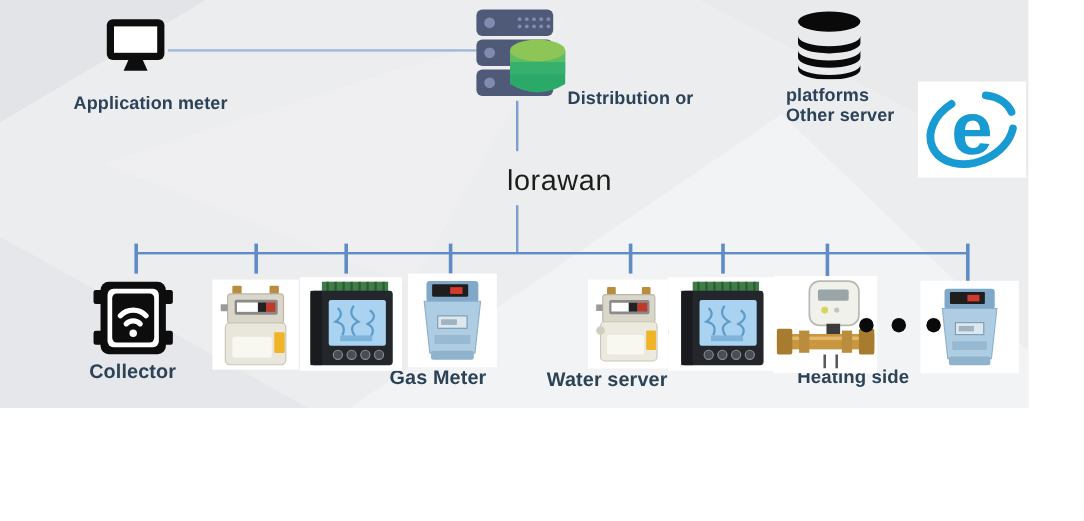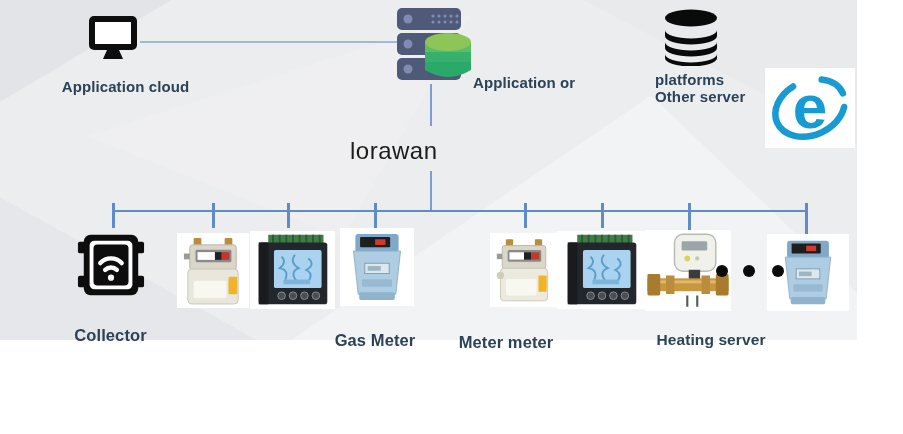--- a/index.html
+++ b/index.html
@@ -18,22 +18,22 @@
   .abs{position:absolute;}
   .hline{position:absolute;height:2px;background:#9fb9d8;}
   .vline{position:absolute;width:2px;background:#7d9fd0;}
   .bus{position:absolute;height:2px;background:#5f8cc6;}
   .tick{position:absolute;width:3px;background:#5f8cc6;}
   .serial{position:absolute;height:2px;background:#6a91c8;z-index:1;}
 
   .lbl{position:absolute;color:#2c4257;font-weight:700;line-height:1.15;letter-spacing:.1px;}
   .lbl.center{text-align:center;}
   .top-lbl{font-size:15px;}
-  .dev-lbl{font-size:16.5px;text-align:center;margin-top:25px;}
-  #lorawan-label{font-size:24px;font-weight:400;color:#1c1c1a;text-align:left;letter-spacing:.5px;}
+  .dev-lbl{font-size:16.5px;text-align:center;}
+  #lorawan-label{font-size:24px;font-weight:400;color:#1c1c1a;text-align:right;letter-spacing:.5px;}
 
   .photo{position:absolute;background:#ffffff;display:flex;align-items:center;justify-content:center;z-index:2;}
   .dot{position:absolute;width:12px;height:12px;border-radius:50%;background:#0a0a0a;z-index:3;}
   svg{display:block;}
 </style>
 </head>
 <body>
 
 <div id="canvas">
   <div id="panel">
@@ -58,21 +58,21 @@
   <div class="tick" style="left:805px;top:203px;height:32px;"></div>
   <div class="serial" style="left:508px;top:276px;width:158px;"></div>
 
   <div class="abs" style="left:86px;top:12px;">
     <svg width="54" height="54" viewBox="0 0 54 54">
       <rect x="3" y="4" width="48" height="34" rx="5" fill="#0d0d0d"></rect>
       <rect x="9" y="10" width="36" height="22" fill="#ffffff"></rect>
       <path d="M21 38 L33 38 L37 47 L17 47 Z" fill="#0d0d0d"></path>
     </svg>
   </div>
-  <div class="lbl top-lbl center" style="left:43px;top:78px;width:165px;">Application cloud</div>
+  <div class="lbl top-lbl center" style="left:43px;top:78px;width:165px;">Application meter</div>
 
   <div class="abs" style="left:395px;top:6px;">
     <svg width="78" height="78" viewBox="0 0 78 78">
       <g fill="#4e5a77">
         <rect x="2" y="2" width="64" height="22" rx="5"></rect>
         <rect x="2" y="27" width="64" height="22" rx="5"></rect>
         <rect x="2" y="52" width="64" height="22" rx="5"></rect>
       </g>
       <g fill="#7f8cb0">
         <circle cx="13" cy="13" r="4.5"></circle>
@@ -89,21 +89,21 @@
           <circle cx="56" cy="16" r="1.6"></circle>
           <circle cx="62" cy="16" r="1.6"></circle>
       </g>
       <path d="M30 36 v28 q23 14 46 0 v-28 z" fill="#2aa968"></path>
       <rect x="30" y="36" width="46" height="10" fill="#5cbd63"></rect>
       <rect x="30" y="46" width="46" height="10" fill="#37b06e"></rect>
       <ellipse cx="53" cy="36" rx="23" ry="9" fill="#8dc557"></ellipse>
     </svg>
   </div>
   <div class="lbl top-lbl" style="left:473px;top:74px;width:135px;">
-    <div>Application or</div>
+    <div>Distribution or</div>
   </div>
 
   <div class="abs" style="left:662px;top:8px;">
     <svg width="58" height="58" viewBox="0 0 58 58">
       <g fill="#0a0a0a">
         <ellipse cx="29" cy="10" rx="26" ry="8.5"></ellipse>
         <path d="M3 22 a26 8.5 0 0 0 52 0 l0 6 a26 8.5 0 0 1 -52 0 z"></path>
         <path d="M3 34 a26 8.5 0 0 0 52 0 l0 6 a26 8.5 0 0 1 -52 0 z"></path>
         <path d="M3 46 a26 8.5 0 0 0 52 0 l0 4 a26 8.5 0 0 1 -52 0 z"></path>
       </g>
@@ -182,39 +182,39 @@
       <rect x="10" y="2" width="46" height="19" rx="3" fill="#7fa8c9"></rect>
       <rect x="15" y="5" width="32" height="11" rx="1" fill="#1e1e1e"></rect>
       <rect x="31" y="7.5" width="11" height="6" fill="#d23a2e"></rect>
       <path d="M8 20 h50 l-5 46 h-40 z" fill="#aecde2" stroke="#8cb0c9"></path>
       <rect x="20" y="33" width="26" height="11" fill="#dde8ee" stroke="#7d9ab0"></rect>
       <rect x="23" y="36" width="14" height="5" fill="#9fb4c0"></rect>
       <rect x="17" y="50" width="32" height="8" rx="1" fill="#97b9d2"></rect>
       <rect x="14" y="64" width="38" height="8" rx="2" fill="#8fb3cc"></rect>
     </svg>
   </div>
-  <div class="lbl dev-lbl" style="left:322px;top:306px;width:106px;">Gas Meter</div>
+  <div class="lbl dev-lbl" style="left:312px;top:306px;width:106px;">Gas Meter</div>
 
   <div class="photo" style="left:490px;top:233px;width:67px;height:74px;">
     <svg width="58" height="68" viewBox="0 0 64 72">
       <rect x="12" y="2" width="8" height="9" rx="1" fill="#b98c3e"></rect>
       <rect x="44" y="2" width="8" height="9" rx="1" fill="#b98c3e"></rect>
       <rect x="8" y="9" width="48" height="26" rx="3" fill="#dad7ca" stroke="#b9b6a8"></rect>
       <rect x="14" y="14" width="37" height="13" rx="1.5" fill="#8a8a88"></rect>
       <rect x="16" y="16.5" width="16" height="8" fill="#ffffff"></rect>
       <rect x="32" y="16.5" width="8" height="8" fill="#222222"></rect>
       <rect x="40" y="16.5" width="9" height="8" fill="#c0392b"></rect>
       <rect x="6" y="34" width="52" height="36" rx="4" fill="#eceade" stroke="#c9c6b8"></rect>
       <rect x="2" y="18" width="6" height="6" fill="#9a9a98"></rect>
       <circle cx="6" cy="42" r="4" fill="#cfccc0"></circle>
       <rect x="12" y="46" width="34" height="18" rx="2" fill="#f8f7f0"></rect>
       <rect x="48" y="42" width="9" height="18" rx="1" fill="#f0b429"></rect>
     </svg>
   </div>
-  <div class="lbl dev-lbl" style="left:447px;top:308px;width:118px;">Meter meter</div>
+  <div class="lbl dev-lbl" style="left:447px;top:308px;width:118px;">Water server</div>
 
   <div class="photo" style="left:557px;top:231px;width:90px;height:78px;">
     <svg width="80" height="74" viewBox="0 0 84 76">
       <rect x="16" y="1" width="58" height="11" fill="#3e7d46"></rect>
       <g stroke="#2b5c33" stroke-width="2">
           <path d="M21 1v11M28 1v11M35 1v11M42 1v11M49 1v11M56 1v11M63 1v11M70 1v11"></path>
         </g>
       <rect x="6" y="9" width="72" height="65" rx="3" fill="#23262a"></rect>
       <rect x="6" y="9" width="10" height="65" fill="#191b1e"></rect>
       <rect x="22" y="17" width="50" height="40" rx="2" fill="#a9d3f0"></rect>
@@ -242,21 +242,21 @@
       <rect x="60" y="54" width="16" height="14" fill="#3c3c3c"></rect>
       <rect x="2" y="66" width="114" height="18" fill="#c8973f"></rect>
       <rect x="2" y="69" width="114" height="4" fill="#e2b86a"></rect>
       <rect x="2" y="60" width="18" height="30" rx="2" fill="#a87c2e"></rect>
       <rect x="98" y="60" width="18" height="30" rx="2" fill="#a87c2e"></rect>
       <rect x="28" y="62" width="12" height="26" fill="#b98c3e"></rect>
       <rect x="78" y="62" width="12" height="26" fill="#b98c3e"></rect>
       <path d="M58 90 v16 M72 90 v16" stroke="#5a5a5a" stroke-width="3"></path>
     </svg>
   </div>
-  <div class="lbl dev-lbl" style="left:651px;top:306px;width:120px;font-size:15.5px;">Heating server</div>
+  <div class="lbl dev-lbl" style="left:651px;top:306px;width:120px;font-size:15.5px;">Heating side</div>
 
   <div class="dot" style="left:716px;top:265px;"></div>
   <div class="dot" style="left:743px;top:265px;"></div>
   <div class="dot" style="left:772px;top:265px;"></div>
 
   <div class="photo" style="left:767px;top:234px;width:82px;height:77px;">
     <svg width="60" height="71" viewBox="0 0 66 74">
       <rect x="10" y="2" width="46" height="19" rx="3" fill="#7fa8c9"></rect>
       <rect x="15" y="5" width="32" height="11" rx="1" fill="#1e1e1e"></rect>
       <rect x="31" y="7.5" width="11" height="6" fill="#d23a2e"></rect>

